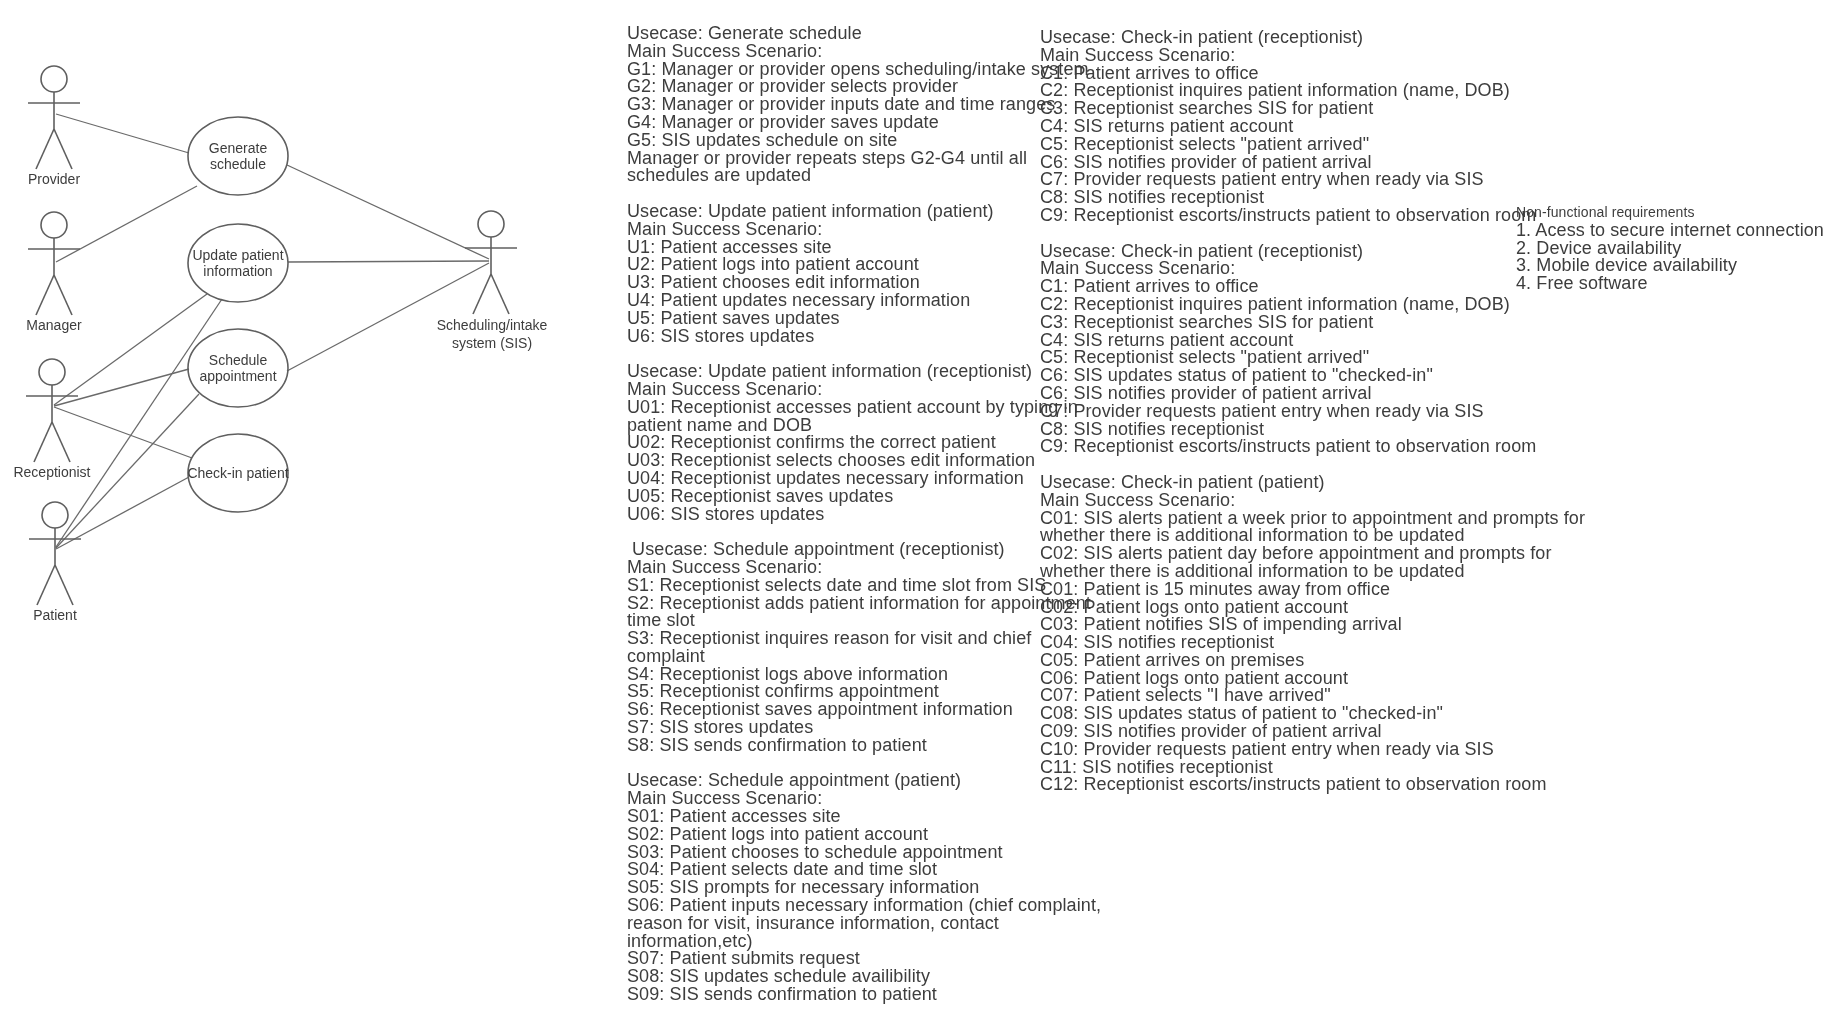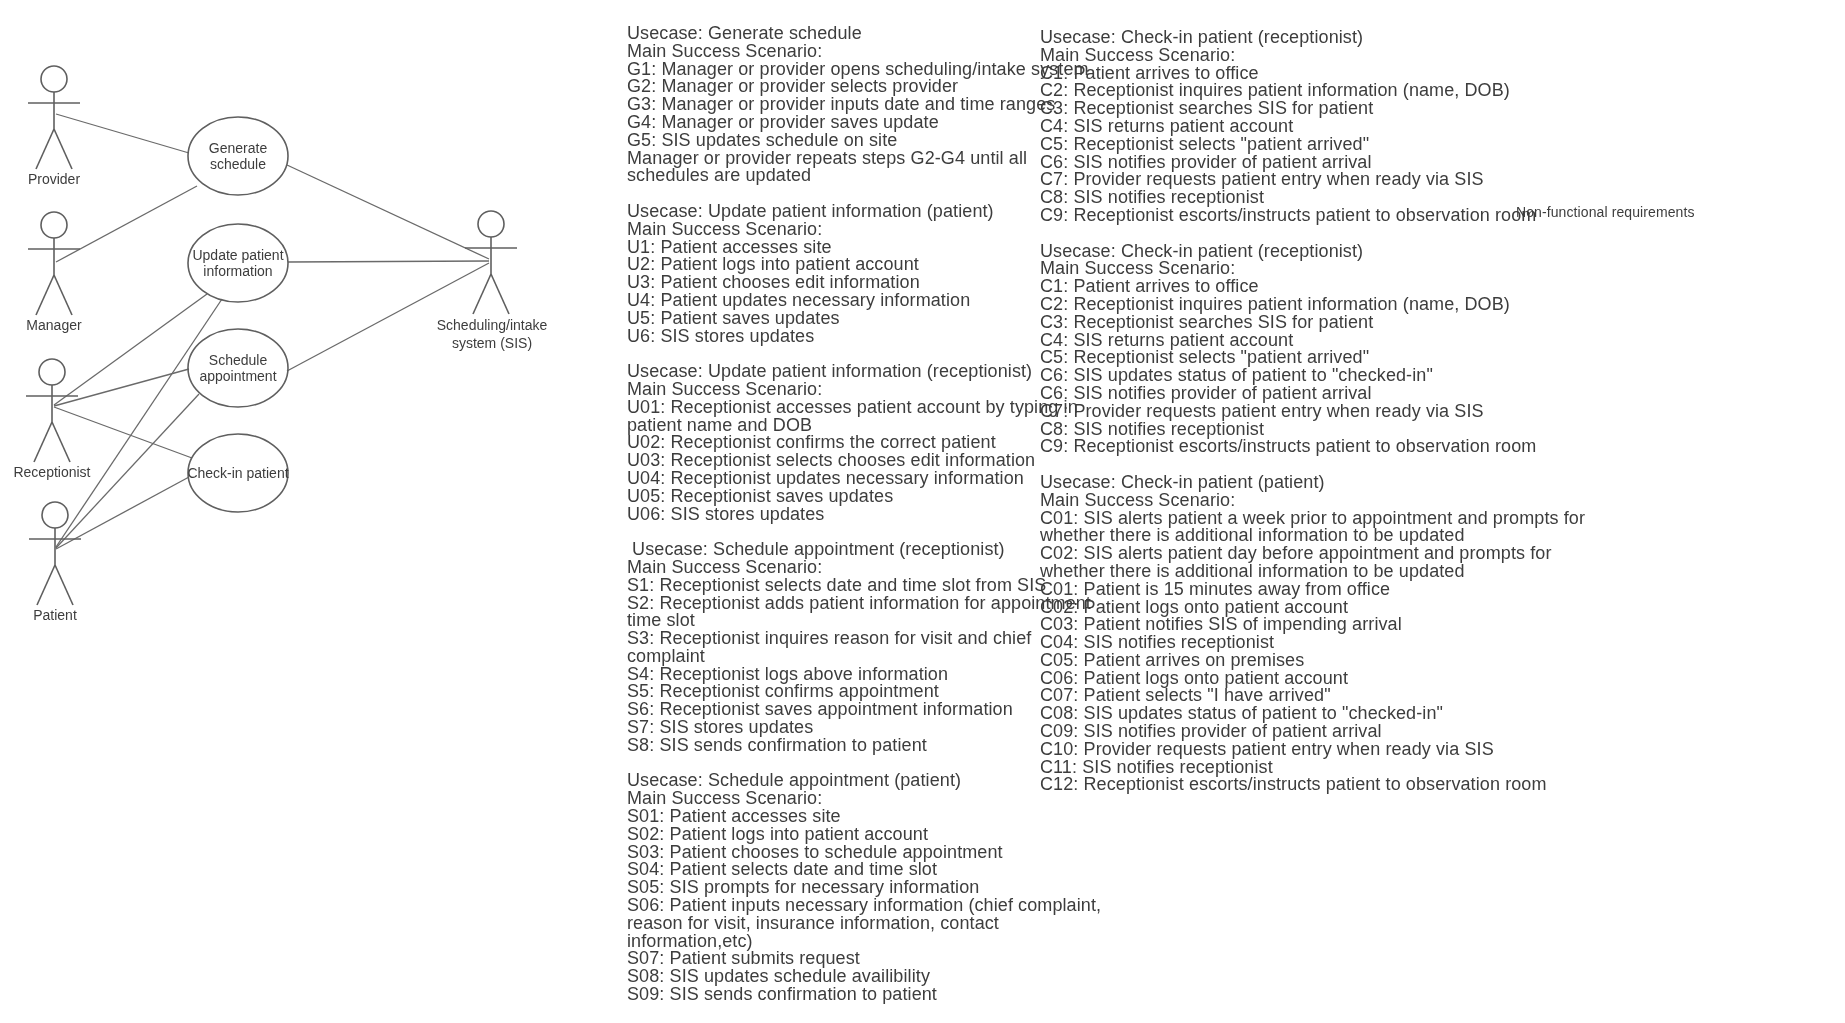--- a/index.html
+++ b/index.html
@@ -217,15 +217,19 @@
 C07: Patient selects "I have arrived"
 C08: SIS updates status of patient to "checked-in"
 C09: SIS notifies provider of patient arrival
 C10: Provider requests patient entry when ready via SIS
 C11: SIS notifies receptionist
 C12: Receptionist escorts/instructs patient to observation room</div>
   </div>
 
   <div class="nfr">
     <div class="nfr-title">Non-functional requirements</div>
+    <div class="block">1. Acess to secure internet connection
+2. Device availability
+3. Mobile device availability
+4. Free software</div>
   </div>
 
 </div>
 
 </body></html>

